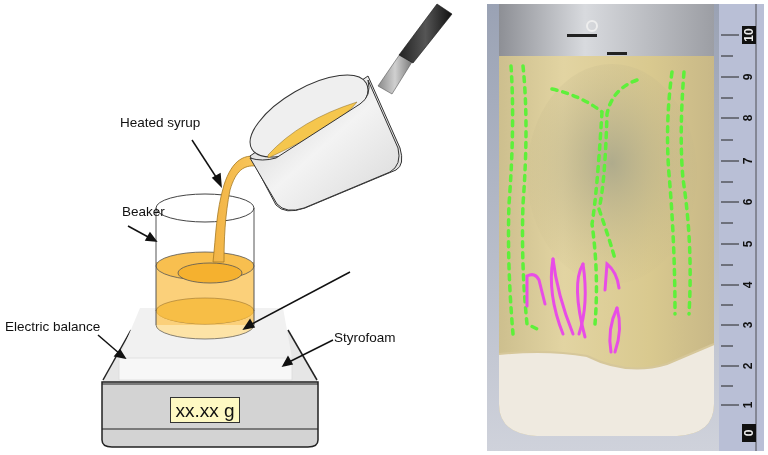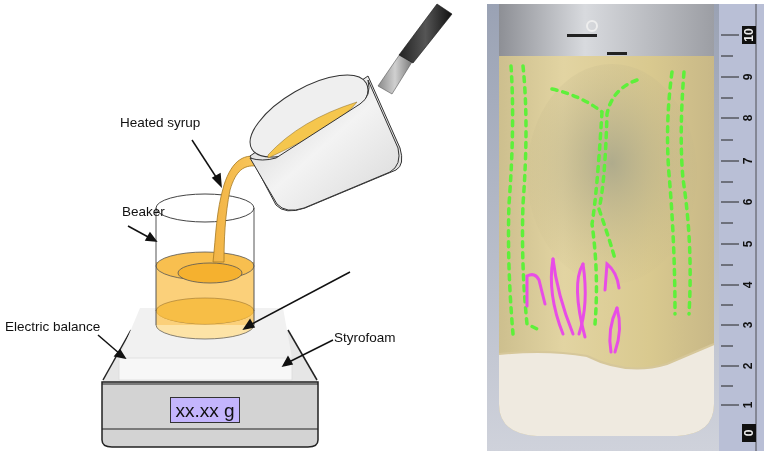--- a/index.html
+++ b/index.html
@@ -4,21 +4,21 @@
 <style>
   html, body { margin: 0; padding: 0; background: #ffffff; }
   body { width: 768px; height: 455px; position: relative; overflow: hidden;
          font-family: "Liberation Sans", sans-serif; }
   .panel { position: absolute; top: 0; }
   #diagram { left: 0; width: 480px; height: 455px; }
   #photo { left: 487px; top: 4px; width: 277px; height: 447px; overflow: hidden; }
   .lbl { position: absolute; font-size: 13.5px; color: #111; white-space: nowrap; line-height: 17px; }
   .lbl.center { text-align: center; }
   .readout { position: absolute; left: 170px; top: 397px; width: 70px; height: 26px;
-             border: 1.5px solid #333; background: #c4b5fd; font-size: 19px; line-height: 26px;
+             border: 1.5px solid #333; background: #fef9c3; font-size: 19px; line-height: 26px;
              text-align: center; color: #111; box-sizing: border-box; }
   .ruler-num { position: absolute; font-size: 12px; font-weight: bold; color: #111;
                transform: rotate(-90deg); width: 16px; text-align: center; }
   .ruler-num.boxed { background: #111; color: #eee; padding: 0 1px; }
 </style>
 </head>
 <body>
 
 <div class="panel" id="diagram">
   <svg width="480" height="455" viewBox="0 0 480 455">

